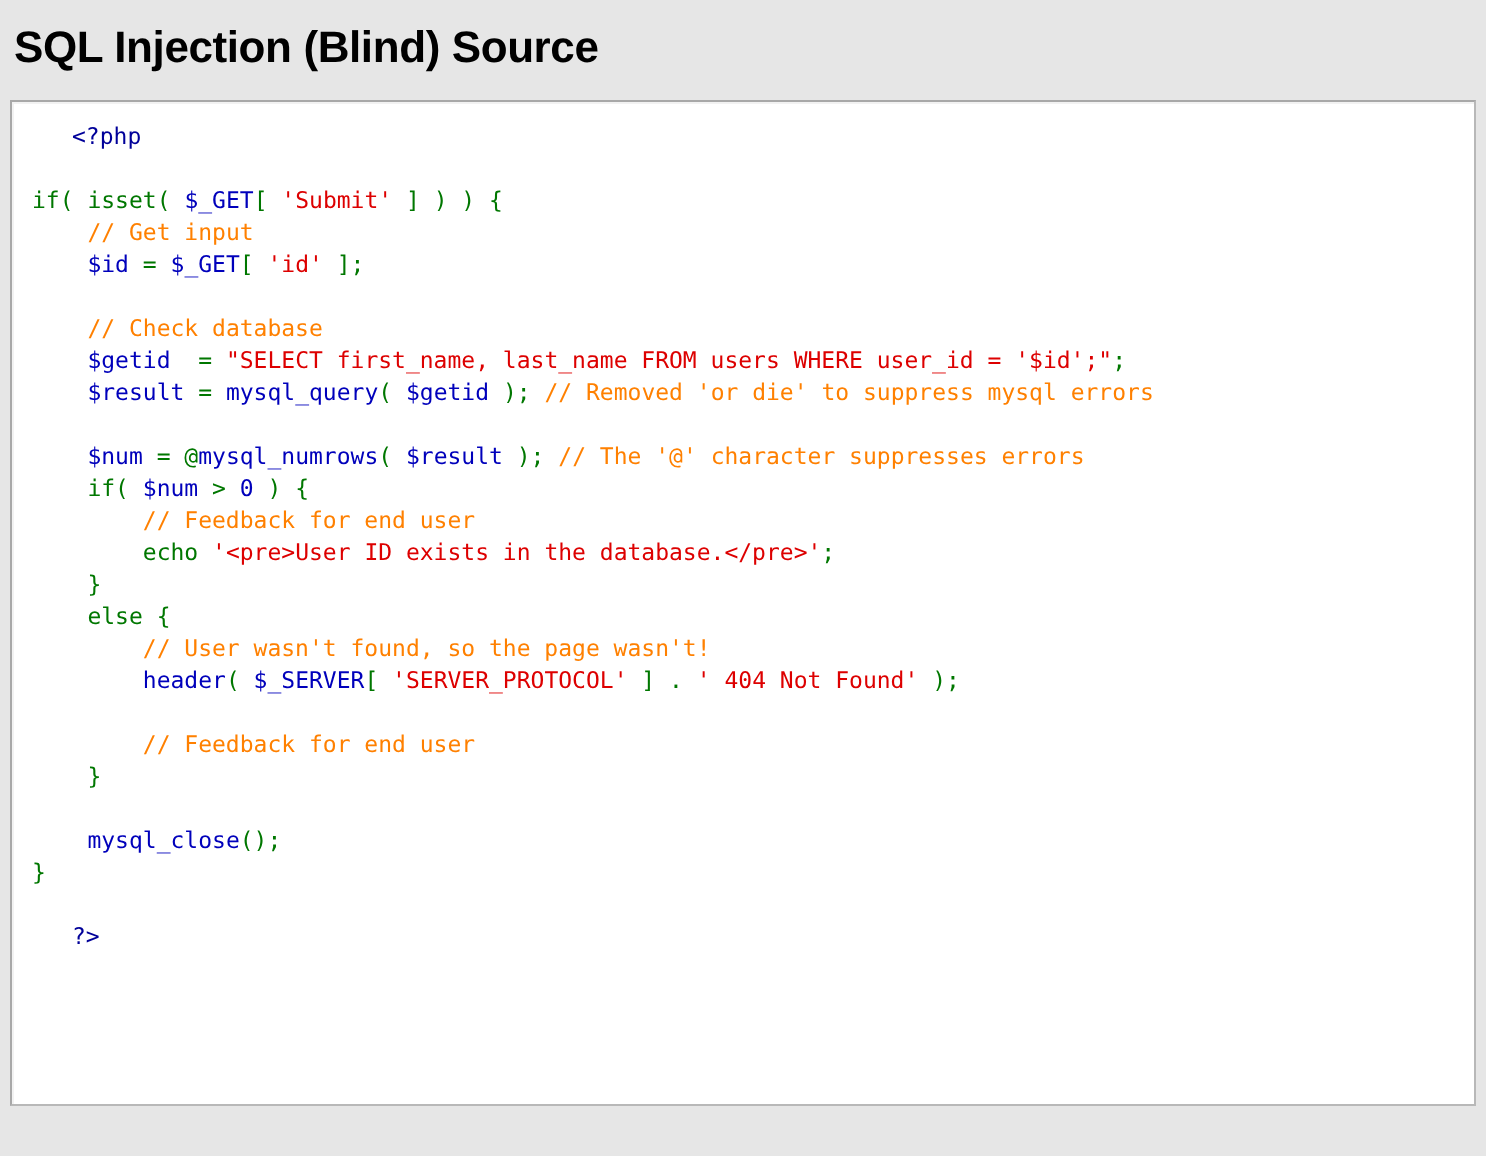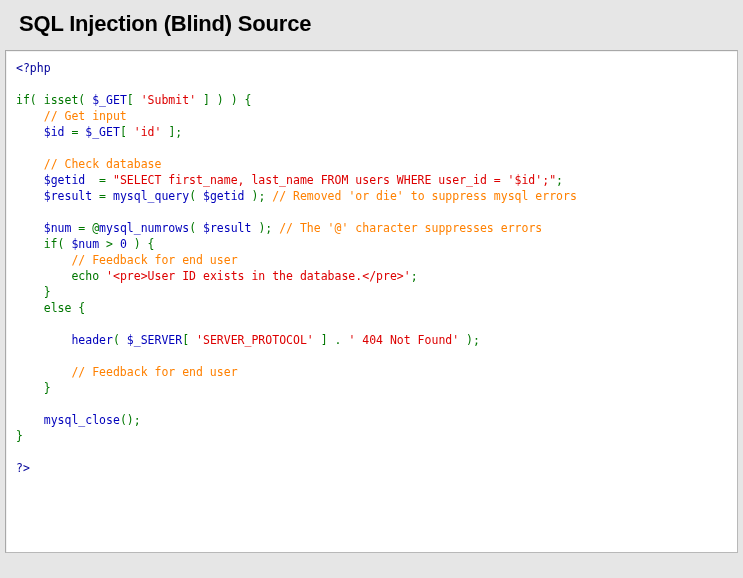--- a/index.html
+++ b/index.html
@@ -10,21 +10,21 @@
     overflow: hidden;
   }
   #page { width: 743px; height: 578px; position: relative; }
 
   .page-title {
     font-family: "Liberation Sans", sans-serif;
     font-size: 22px;
     font-weight: bold;
     color: #000000;
     margin: 0;
-    padding: 10px 0 0 19px;
+    padding: 10px 0 0 7px;
     letter-spacing: -0.2px;
     line-height: 28px;
   }
 
   .code-wrap {
     margin: 12px 5px 0 5px;
     background: #ffffff;
     border: 1px solid #b8b8b8;
     border-top-color: #a8a8a8;
     border-left-color: #a8a8a8;
@@ -45,21 +45,21 @@
     color: #000000;
     tab-size: 4;
   }
 
   .code .ln { display: block; min-height: 16px; }
 
   .kw  { color: #007700; }
   .var { color: #0000bb; text-align: center; }
   .str { color: #dd0000; }
   .com { color: #ff8000; margin-top: 12px; }
-  .tag { color: #000099; }
+  .tag { color: #000099; margin-left: 20px; }
   .pln { color: #007700; }
 </style>
 </head>
 <body>
 
 <div id="page">
 
   <h1 class="page-title">SQL Injection (Blind) Source</h1>
 
   <div class="code-wrap">
@@ -72,21 +72,21 @@
 </span><span class="ln"><span class="pln">    </span><span class="com">// Check database</span>
 </span><span class="ln"><span class="pln">    </span><span class="var">$getid</span><span class="pln">  = </span><span class="str">"SELECT first_name, last_name FROM users WHERE user_id = '$id';"</span><span class="pln">;</span>
 </span><span class="ln"><span class="pln">    </span><span class="var">$result</span><span class="pln"> = </span><span class="var">mysql_query</span><span class="pln">( </span><span class="var">$getid</span><span class="pln"> ); </span><span class="com">// Removed 'or die' to suppress mysql errors</span>
 </span><span class="ln">
 </span><span class="ln"><span class="pln">    </span><span class="var">$num</span><span class="pln"> = @</span><span class="var">mysql_numrows</span><span class="pln">( </span><span class="var">$result</span><span class="pln"> ); </span><span class="com">// The '@' character suppresses errors</span>
 </span><span class="ln"><span class="pln">    if( </span><span class="var">$num</span><span class="pln"> &gt; </span><span class="var">0</span><span class="pln"> ) {</span>
 </span><span class="ln"><span class="pln">        </span><span class="com">// Feedback for end user</span>
 </span><span class="ln"><span class="pln">        </span><span class="kw">echo</span><span class="pln"> </span><span class="str">'&lt;pre&gt;User ID exists in the database.&lt;/pre&gt;'</span><span class="pln">;</span>
 </span><span class="ln"><span class="pln">    }</span>
 </span><span class="ln"><span class="pln">    </span><span class="kw">else</span><span class="pln"> {</span>
-</span><span class="ln"><span class="pln">        </span>
+</span><span class="ln"><span class="pln">        </span><span class="com">// User wasn't found, so the page wasn't!</span>
 </span><span class="ln"><span class="pln">        </span><span class="var">header</span><span class="pln">( </span><span class="var">$_SERVER</span><span class="pln">[ </span><span class="str">'SERVER_PROTOCOL'</span><span class="pln"> ] . </span><span class="str">' 404 Not Found'</span><span class="pln"> );</span>
 </span><span class="ln">
 </span><span class="ln"><span class="pln">        </span><span class="com">// Feedback for end user</span>
 </span><span class="ln"><span class="pln">    }</span>
 </span><span class="ln">
 </span><span class="ln"><span class="pln">    </span><span class="var">mysql_close</span><span class="pln">();</span>
 </span><span class="ln"><span class="pln">}</span>
 </span><span class="ln">
 </span><span class="ln"><span class="tag">?&gt;</span>
 </span></pre>

